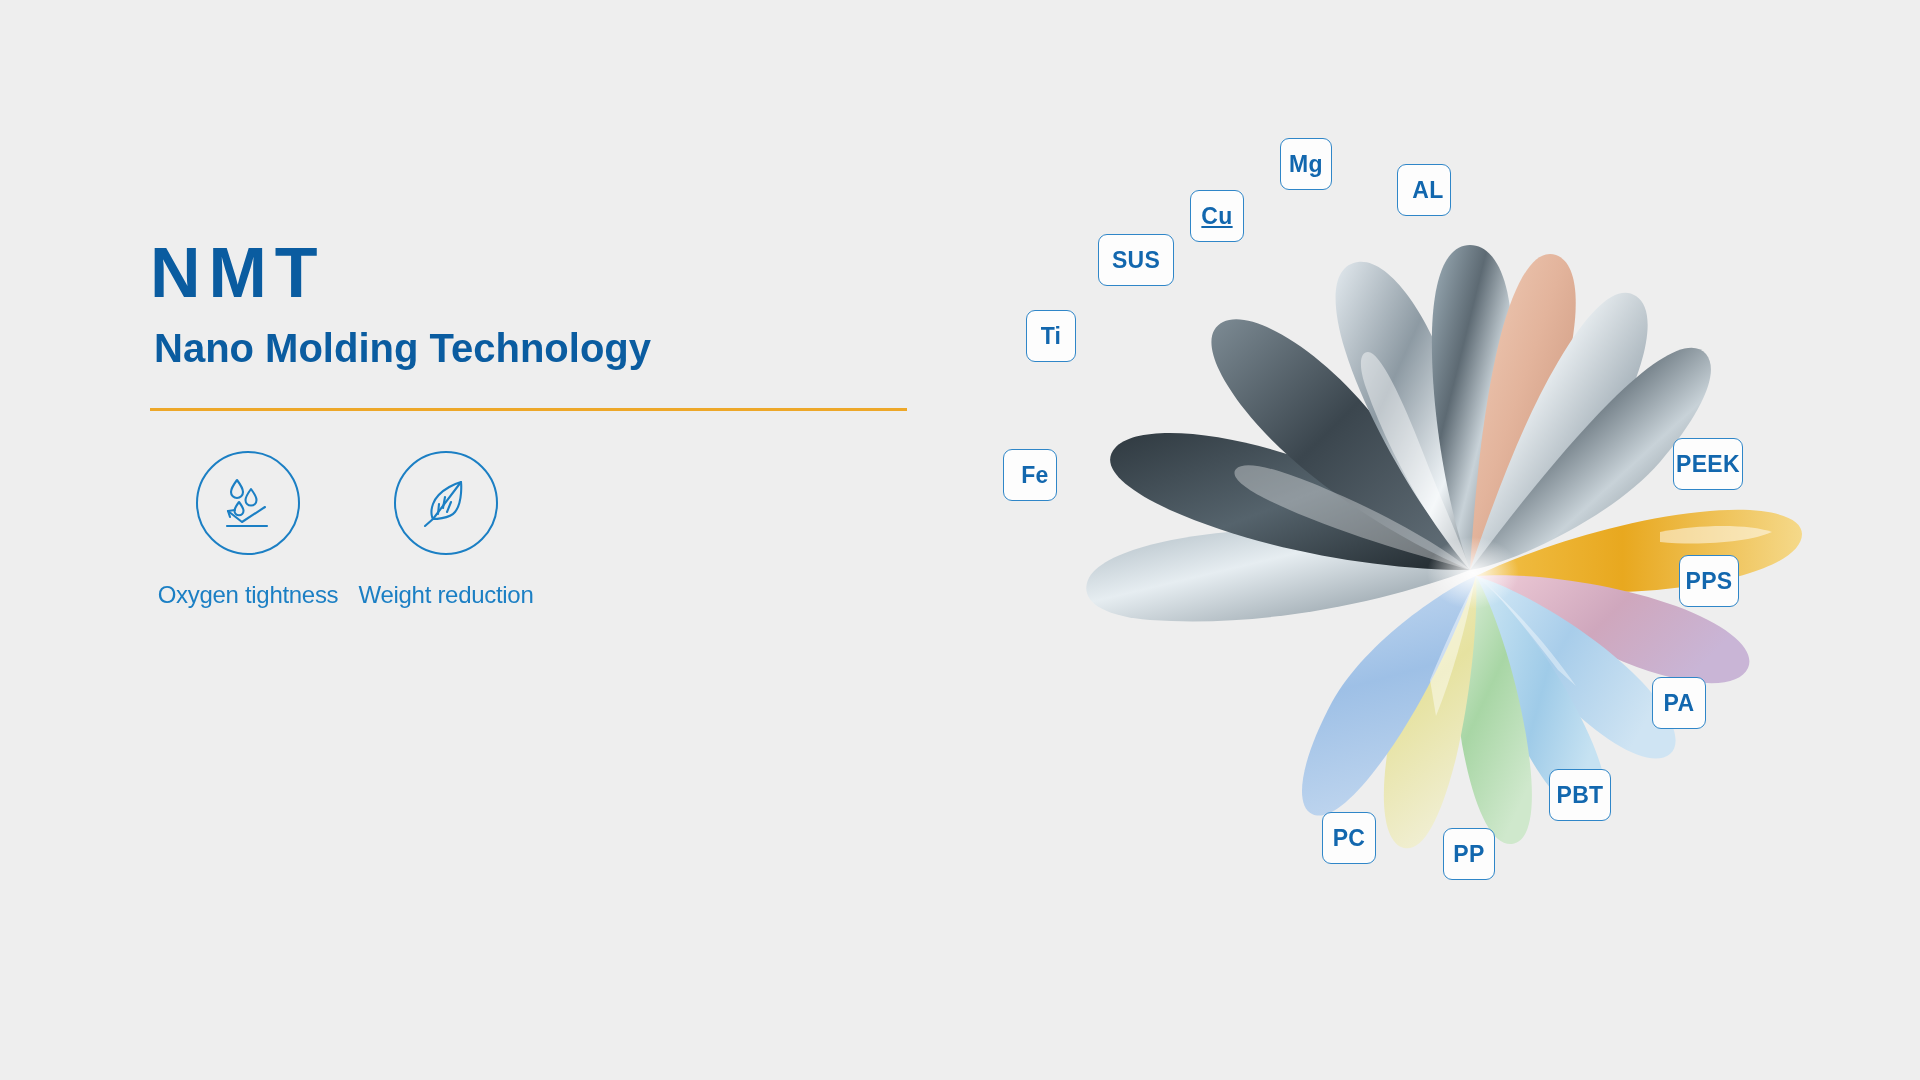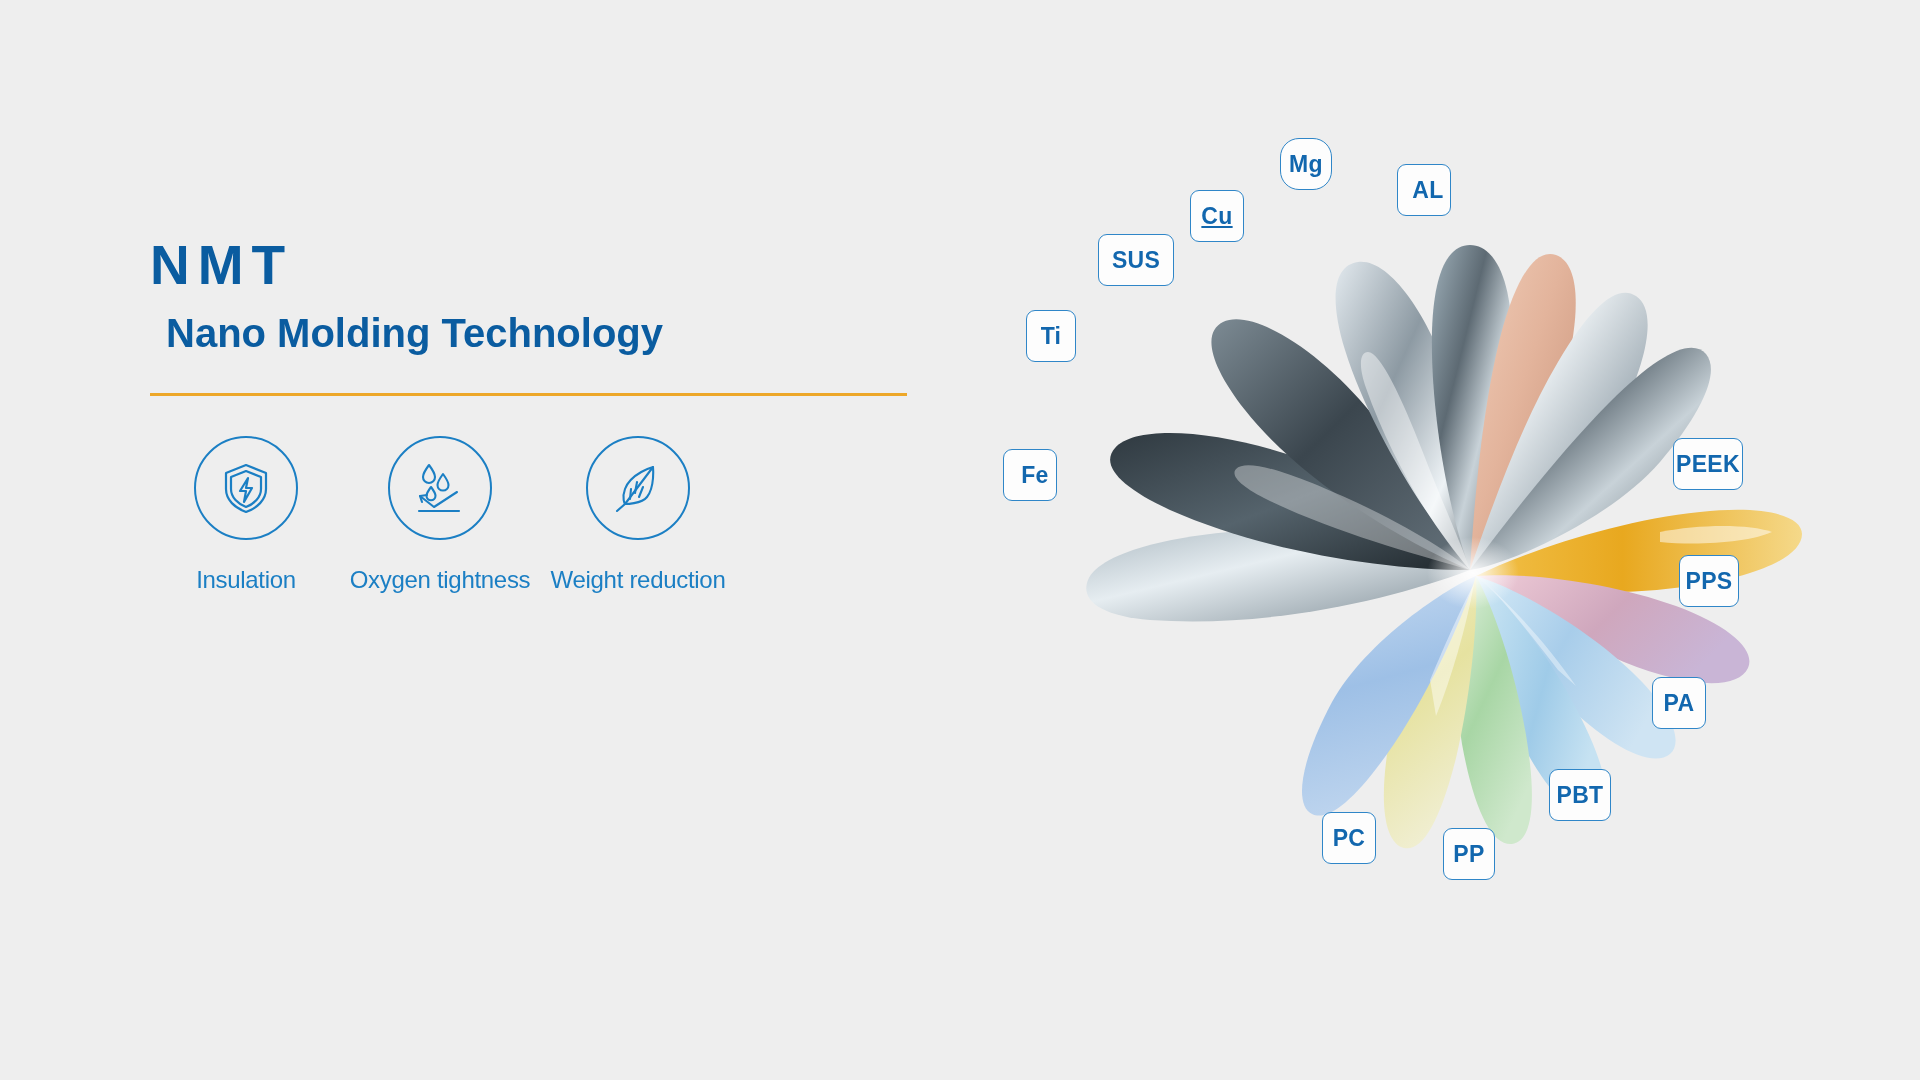--- a/index.html
+++ b/index.html
@@ -17,35 +17,35 @@
 
   
   #left-panel {
     position: absolute;
     left: 150px;
     top: 238px;
     width: 820px;
   }
 
   #brand-title {
-    font-size: 55px;
+    font-size: 70px;
     font-weight: 700;
     color: #0a5ca0;
     letter-spacing: 8px;
     line-height: 1.0;
     margin: 0;
     font-family: "Liberation Sans", sans-serif;
   }
 
   #brand-subtitle {
     font-size: 40px;
     font-weight: 700;
     color: #0a5ca0;
     letter-spacing: 0px;
-    margin: 18px 0 0 16px;
+    margin: 18px 0 0 4px;
     line-height: 1.1;
     font-family: "Liberation Sans", sans-serif;
   }
 
   #divider {
     margin-top: 38px;
     width: 757px;
     height: 3px;
     background: #eda728;
   }
@@ -124,30 +124,20 @@
 
   <h1 id="brand-title">NMT</h1>
 
   <h2 id="brand-subtitle">Nano Molding Technology</h2>
 
   <div id="divider"></div>
 
   <div id="features">
 
 
-    <div class="feature f1">
-      <div class="feature-icon-wrap">
-        <svg width="58" height="58" viewBox="0 0 58 58" fill="none" stroke="#1b7fc4" stroke-width="2.2" stroke-linecap="round" stroke-linejoin="round">
-          <path d="M29 6 L49 14 L49 30 C49 41 40 49 29 53 C18 49 9 41 9 30 L9 14 Z"></path>
-          <path d="M29 12 L44 18 L44 30 C44 38.5 37 45 29 48 C21 45 14 38.5 14 30 L14 18 Z"></path>
-          <path d="M31 19 L23 32 L29 32 L27 43 L35 29 L29 29 Z"></path>
-        </svg>
-      </div>
-      <div class="feature-label">Insulation</div>
-    </div>
 
     <div class="feature f2">
       <div class="feature-icon-wrap">
         <svg width="62" height="62" viewBox="0 0 62 62" fill="none" stroke="#1b7fc4" stroke-width="2.1" stroke-linecap="round" stroke-linejoin="round">
           <path d="M20 8 C20 8 14 16 14 20 C14 23.5 16.7 26 20 26 C23.3 26 26 23.5 26 20 C26 16 20 8 20 8 Z"></path>
           <path d="M34 17 C34 17 28.5 24.5 28.5 28 C28.5 31.2 31 33.5 34 33.5 C37 33.5 39.5 31.2 39.5 28 C39.5 24.5 34 17 34 17 Z"></path>
           <path d="M22 30 C22 30 17.5 36 17.5 38.8 C17.5 41.3 19.5 43.2 22 43.2 C24.5 43.2 26.5 41.3 26.5 38.8 C26.5 36 22 30 22 30 Z"></path>
           <path d="M11 39 L25 50 L48 35"></path>
           <path d="M11 39 L18 38 M11 39 L13 45"></path>
           <path d="M10 54 L50 54"></path>
@@ -284,21 +274,21 @@
       <path fill="url(#p-pc)" d="M516 496 C504 534 474 604 434 664 C396 720 368 742 352 734 C334 725 340 682 372 622 C406 560 490 506 516 496 Z"></path>
 
       <path fill="#ffffff" opacity="0.5" d="M700 452 C740 444 790 444 812 452 C790 462 740 466 700 462 Z"></path>
       <path fill="#ffffff" opacity="0.45" d="M470 600 C486 562 502 526 514 504 C506 548 492 596 476 636 Z"></path>
       <path fill="#ffffff" opacity="0.4" d="M598 590 C570 554 542 518 524 502 C556 530 590 568 616 606 Z"></path>
     </g>
 
     <ellipse cx="513" cy="493" rx="46" ry="36" fill="url(#core)"></ellipse>
   </svg>
 
-  <div class="badge" style="left:320px;top:58px;width:52px;height:52px;border-radius:19px;">Mg</div>
+  <div class="badge" style="left:320px;top:58px;width:52px;height:52px;">Mg</div>
   <div class="badge" style="left:437px;top:84px;width:54px;height:52px;padding-left:8px;">AL</div>
   <div class="badge" style="left:230px;top:110px;width:54px;height:52px;text-decoration:underline;">Cu</div>
   <div class="badge" style="left:138px;top:154px;width:76px;height:52px;">SUS</div>
   <div class="badge" style="left:66px;top:230px;width:50px;height:52px;">Ti</div>
   <div class="badge" style="left:43px;top:369px;width:54px;height:52px;padding-left:10px;">Fe</div>
 
   <div class="badge" style="left:713px;top:358px;width:70px;height:52px;">PEEK</div>
   <div class="badge" style="left:719px;top:475px;width:60px;height:52px;">PPS</div>
   <div class="badge" style="left:692px;top:597px;width:54px;height:52px;">PA</div>
   <div class="badge" style="left:589px;top:689px;width:62px;height:52px;">PBT</div>

